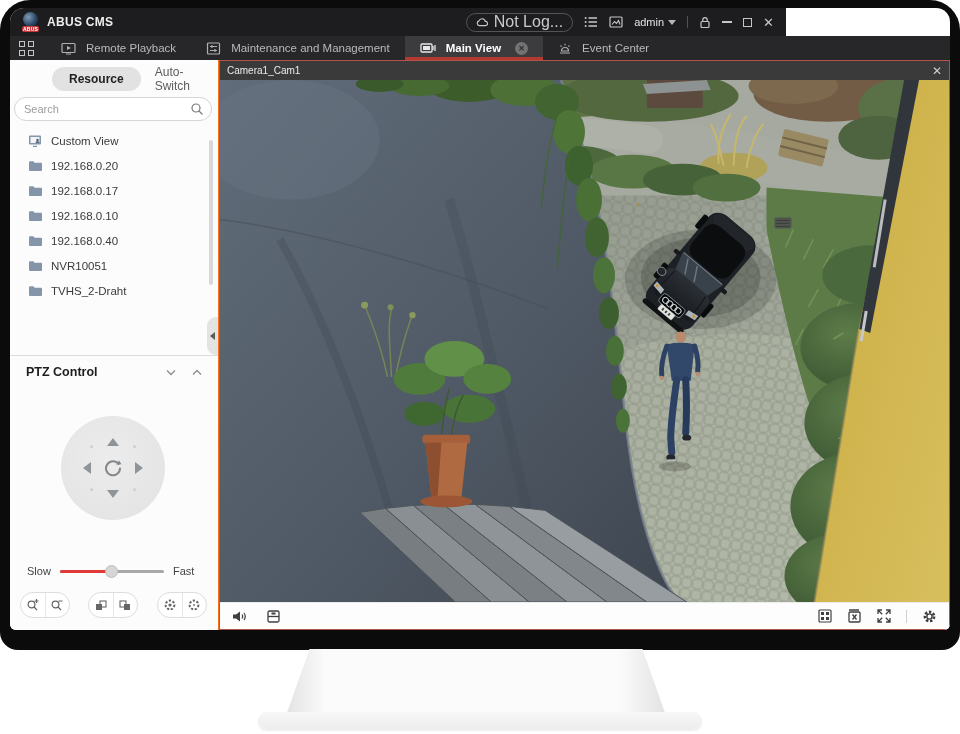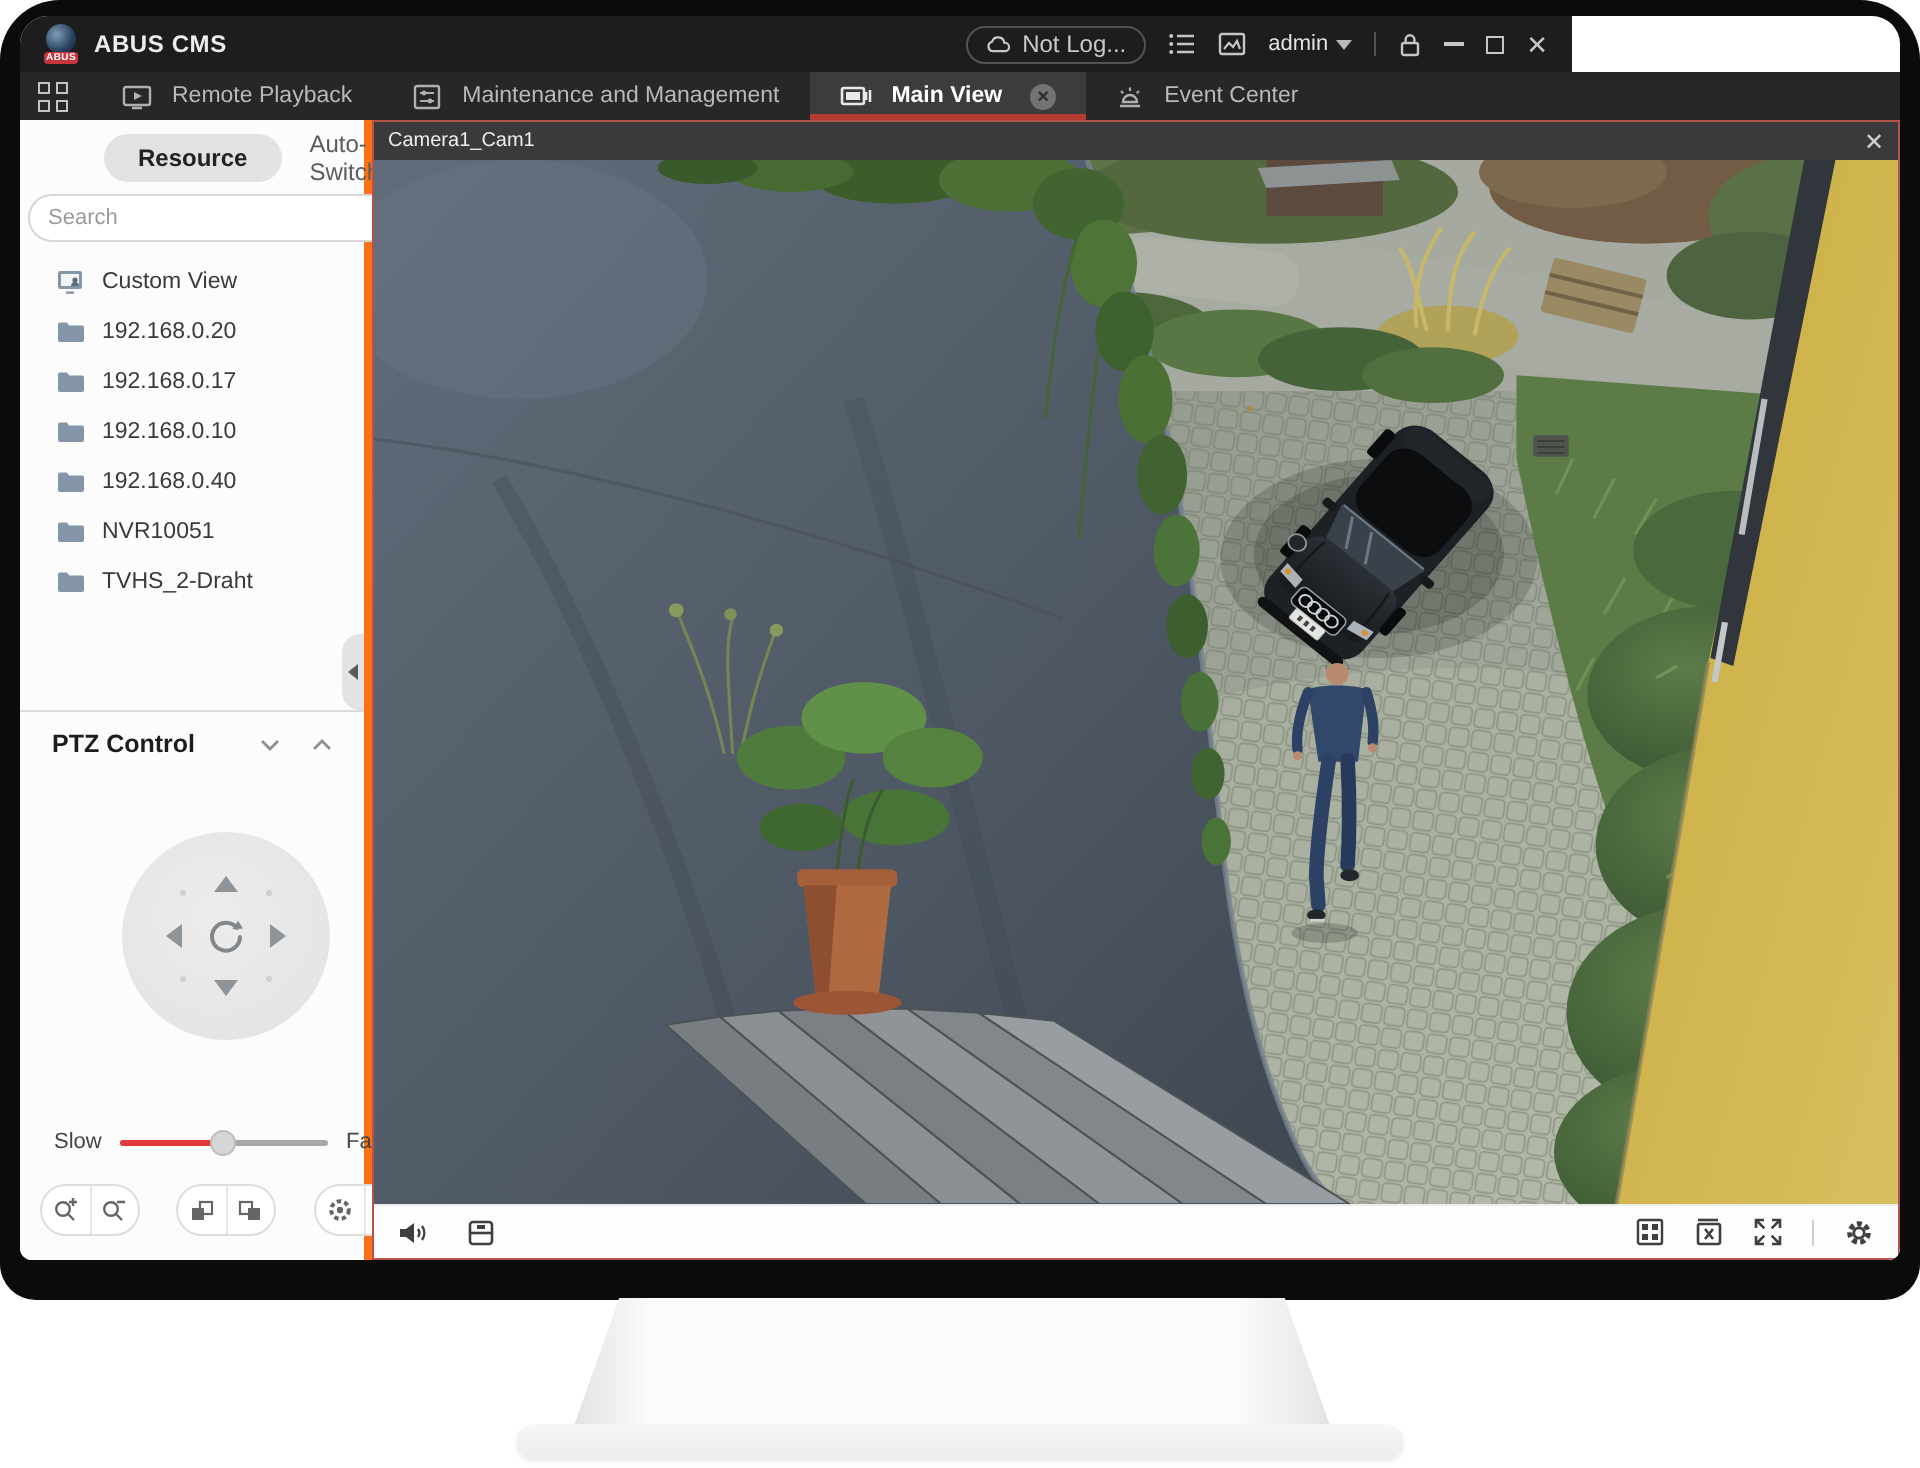--- a/index.html
+++ b/index.html
@@ -20,21 +20,21 @@
   .titlebar{position:absolute;left:0;top:0;width:776px;height:28px;background:#1d1d1f;
       display:flex;align-items:center;padding:0 12px;}
   .logo{position:relative;width:17px;height:20px;margin-right:8px;flex:none;}
   .logo .orb{position:absolute;left:1px;top:0;width:15px;height:15px;border-radius:50%;
       background:radial-gradient(circle at 35% 35%,#7e9bb5,#27415e 60%,#101d30);}
   .logo .badge{position:absolute;left:0;bottom:0;width:17px;height:6px;border-radius:2px;background:#c8343a;
       color:#fff;font-size:5px;line-height:6px;text-align:center;font-weight:bold;letter-spacing:.2px;}
   .apptitle{color:#ededed;font-size:12px;font-weight:bold;letter-spacing:.3px;}
   .tb-right{margin-left:auto;display:flex;align-items:center;gap:11px;color:#c6c6c6;}
   .cloud-pill{display:flex;align-items:center;gap:5px;height:19px;border:1px solid #545456;border-radius:10px;
-      padding:0 9px;color:#c9c9c9;font-size:12px;white-space:nowrap;}
+      padding:0 9px;color:#c9c9c9;font-size:16px;white-space:nowrap;}
   .tb-ic{display:inline-flex;align-items:center;justify-content:center;}
   .user{display:flex;align-items:center;gap:4px;font-size:11px;color:#e2e2e2;}
   .caret{width:0;height:0;border-left:4px solid transparent;border-right:4px solid transparent;border-top:5px solid #b9b9b9;}
   .tb-sep{width:1px;height:12px;background:#525254;}
   .win-min{width:10px;height:2px;background:#c6c6c6;}
   .win-max{width:9px;height:9px;border:1.5px solid #c6c6c6;}
   .win-x{font-size:13px;line-height:13px;color:#c6c6c6;}
   
   .tabbar{position:absolute;left:0;top:28px;width:940px;height:24px;background:#272729;
       display:flex;align-items:stretch;}
@@ -43,21 +43,21 @@
   .apps-ic span{border:1.4px solid #c4c4c4;}
   .tab{position:relative;display:flex;align-items:center;gap:10px;padding:0 15px;color:#b9b9b9;
       font-size:11.5px;white-space:nowrap;}
   .tab.active{background:#3c3c3e;color:#fff;font-weight:bold;}
   .tab.active .ul{position:absolute;left:0;right:0;bottom:0;height:3px;background:#b23a30;}
   .tab-close{width:13px;height:13px;border-radius:50%;background:#737373;color:#2c2c2c;font-size:8px;
       line-height:13px;text-align:center;font-weight:bold;margin-left:4px;}
   .tico{flex:none;display:inline-flex;}
   
   .main{position:absolute;left:0;top:52px;width:940px;height:570px;display:flex;}
-  .sidebar{position:relative;width:176px;height:570px;background:#fcfcfc;border-right:4px solid #f97316;flex:none;}
+  .sidebar{position:relative;width:209px;height:570px;background:#fcfcfc;border-right:1px solid #f97316;flex:none;}
   .videoarea{position:relative;flex:1;height:570px;background:#fff;}
   
   .side-tabs{position:absolute;left:0;top:6px;width:100%;height:26px;display:flex;align-items:center;padding-left:42px;}
   .pill-tab{height:24px;line-height:24px;border-radius:12px;background:#e2e2e2;color:#222;font-weight:bold;
       font-size:12px;padding:0 17px;}
   .plain-tab{margin-left:14px;font-size:12px;color:#5c5c5c;}
   .search-box{position:absolute;left:4px;top:37px;width:198px;height:24px;border:1px solid #d6d6d6;border-radius:12px;
       background:#fff;display:flex;align-items:center;padding:0 7px;}
   .search-box input{flex:1;border:0;outline:0;font-size:11px;color:#333;background:transparent;min-width:0;}
   .search-box input::placeholder{color:#9b9b9b;}

